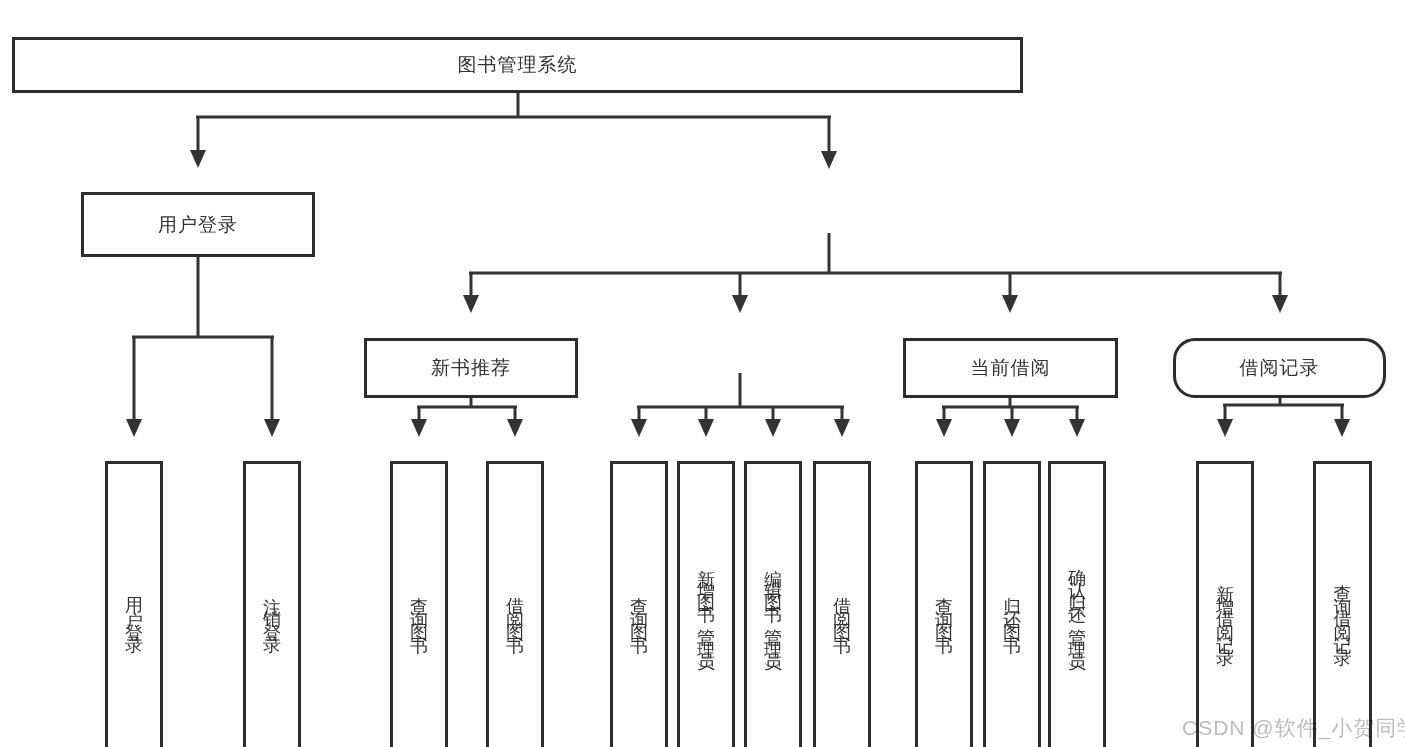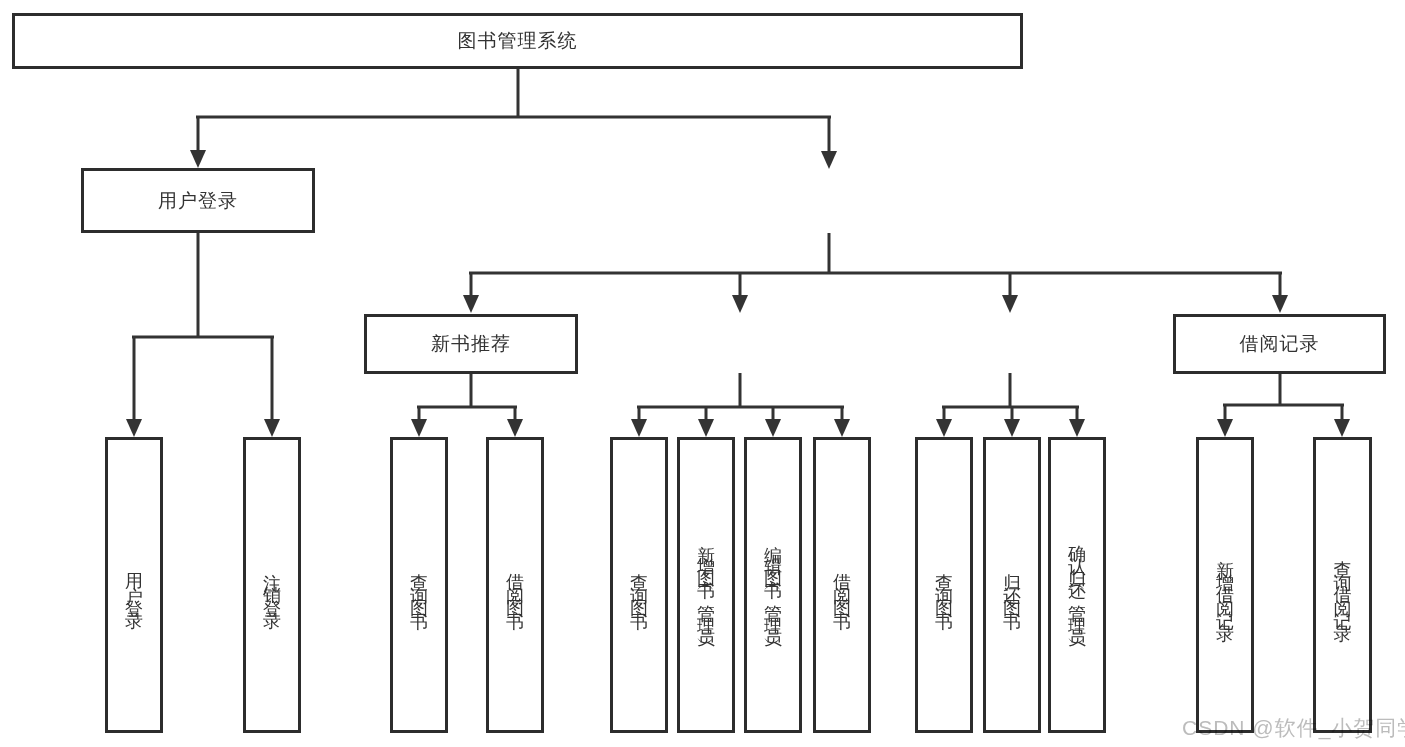--- a/index.html
+++ b/index.html
@@ -14,20 +14,21 @@
   .node{
     position:absolute;
     box-sizing:border-box;
     border:3px solid #2d2d2d;
     background:#ffffff;
     display:flex;
     align-items:center;
     justify-content:center;
     color:#333333;
     z-index:2;
+    margin-top:24px;
   }
   .node.h span{
     font-size:19px;
     letter-spacing:1px;
     white-space:nowrap;
   }
   .node.v span{
     writing-mode:vertical-lr;
     font-size:18px;
     letter-spacing:13px;
@@ -132,21 +133,24 @@
     <span>图书管理系统</span>
   </div>
 
   <div class="node h" style="left:81px;top:168px;width:234px;height:65px;">
     <span>用户登录</span>
   </div>
 
   <div class="node h" style="left:364px;top:314px;width:214px;height:60px;">
     <span>新书推荐</span>
   </div>
-  <div class="node h" style="left:1173px;top:314px;width:213px;height:60px;">
+  <div class="node h" style="left:903px;top:314px;width:215px;height:60px;">
+    <span>当前借阅</span>
+  </div>
+  <div class="node h" style="left:1173px;top:314px;width:213px;height:60px;border-radius:22px;">
     <span>借阅记录</span>
   </div>
 
   <div class="node v" style="left:105px;top:437px;width:58px;height:296px;">
     <span>用户登录</span>
   </div>
   <div class="node v" style="left:243px;top:437px;width:58px;height:296px;">
     <span>注销登录</span>
   </div>
 

